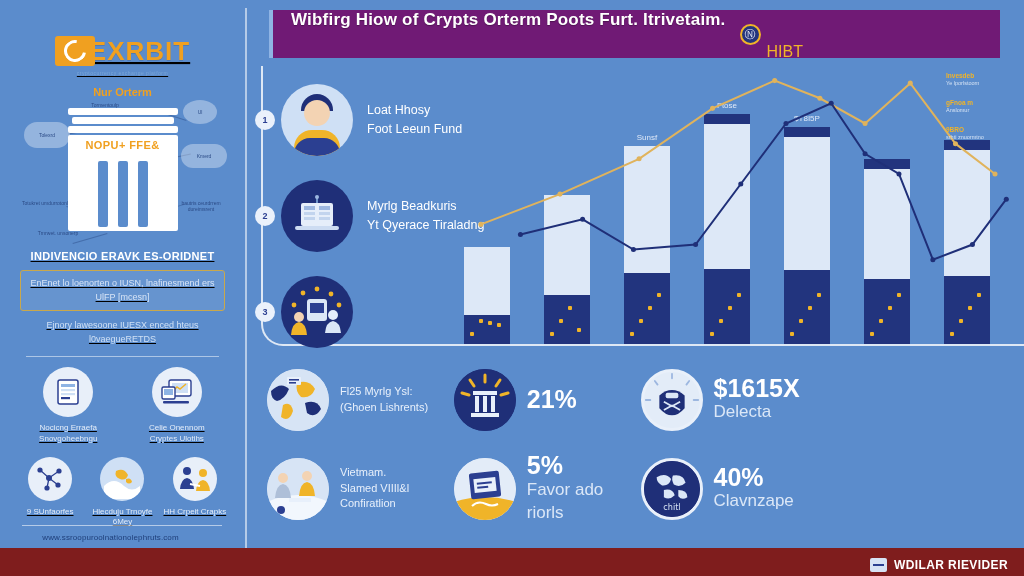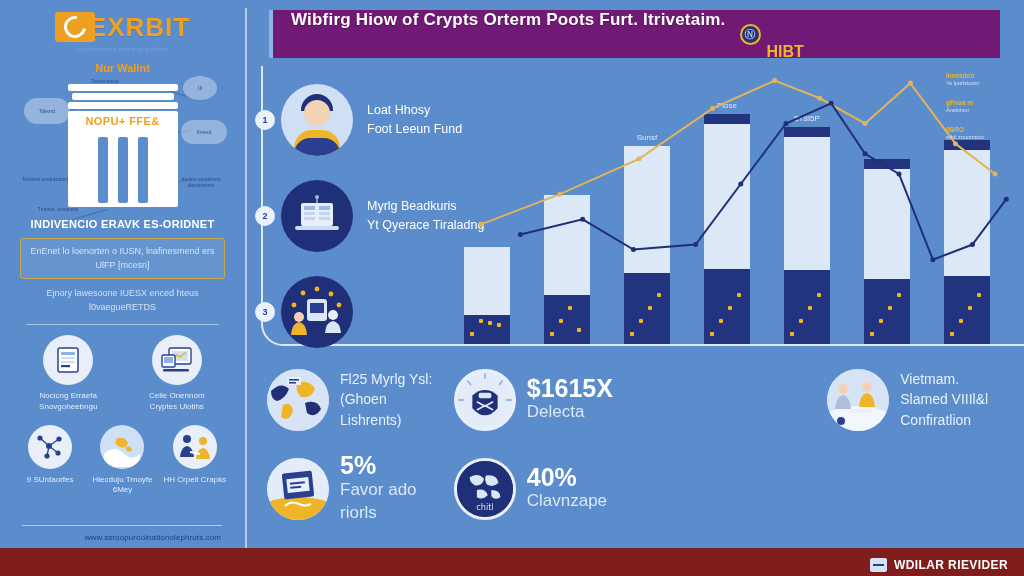--- a/index.html
+++ b/index.html
@@ -8,21 +8,21 @@
   body {
     font-family:"Liberation Sans", sans-serif;
     background:#5b8ccc;
     position:relative;
   }
   .page { position:absolute; inset:0; background:#5b8ccc; }
 
   
   .left-panel {
     position:absolute; left:0; top:0; width:245px; height:576px;
-    background:#5b8ccc; padding:0 14px;
+    background:#5b8ccc; padding:24px 14px;text-decoration:underline;
   }
   .divider-v {
     position:absolute; left:245px; top:8px; width:2px; height:560px;
     background:rgba(255,255,255,.55);
   }
   .logo-row {
     display:flex; align-items:center; justify-content:center;
     margin-top:6px; height:42px;
   }
   .logo-badge {
@@ -88,21 +88,21 @@
   .cn1 { left:54px; top:48px; width:40px; transform:rotate(-10deg); }
   .cn2 { right:44px; top:34px; width:26px; transform:rotate(18deg); }
   .cn3 { right:40px; top:74px; width:24px; transform:rotate(-12deg); }
   .cn4 { left:52px; top:128px; width:38px; transform:rotate(12deg); }
   .cn5 { left:58px; top:156px; width:36px; transform:rotate(-16deg); }
   .cn6 { right:46px; top:126px; width:30px; transform:rotate(-16deg); }
 
   
   .left-headline {
     text-align:center; font-size:11px; font-weight:bold; color:#ffffff;
-    letter-spacing:.3px; margin-top:0;
+    letter-spacing:.3px; margin-top:8px;
   }
   .callout-box {
     border:1px solid #c9a84c; border-radius:3px;
     padding:6px 8px; margin:8px 6px 0;
     background:rgba(255,255,255,.07);
     text-align:center; font-size:9px; color:#d7e4f6; line-height:1.5;
   }
   .left-sub {
     text-align:center; font-size:9px; color:#cfe0f5; line-height:1.5;
     margin-top:8px;
@@ -119,21 +119,21 @@
   .circ {
     width:50px; height:50px; border-radius:50%; margin:0 auto 6px;
     background:#e8eff9; display:flex; align-items:center; justify-content:center;
     position:relative; overflow:hidden;
   }
   .circ.sm { width:44px; height:44px; }
   .icon-cap {
     font-size:8px; color:#e4edf9; line-height:1.35;
   }
   .site-url {
-    position:absolute; bottom:34px; left:0; width:221px; text-align:right;
+    position:absolute; bottom:34px; left:0; width:221px; text-align:center;
     font-size:8px; color:#1f3f7a; letter-spacing:.1px;
   }
   .url-rule {
     position:absolute; bottom:50px; left:22px; width:200px; height:1px;
     background:rgba(255,255,255,.55);
   }
 
   
   .main {
     position:absolute; left:247px; top:0; right:0; bottom:0;
@@ -146,21 +146,21 @@
   .title-text {
     color:#fff; font-size:17px; font-weight:bold; letter-spacing:.2px;
     text-shadow:0 1px 1px rgba(0,0,0,.3);
   }
   .brand-chip { display:flex; align-items:center; gap:6px; margin-left:14px; }
   .brand-coin {
     width:21px; height:21px; border-radius:50%; border:2px solid #f0b429;
     display:flex; align-items:center; justify-content:center;
     font-size:11px; color:#e9eef8; background:#24357d;
   }
-  .brand-name { color:#f0b429; font-size:16px; font-weight:bold;margin-top:36px; }
+  .brand-name { color:#f0b429; font-size:16px; font-weight:normal;margin-top:36px; }
 
   
   .frame {
     position:absolute; left:14px; top:66px; right:0; bottom:230px;
     border-left:2px solid rgba(255,255,255,.8);
     border-bottom:2px solid rgba(255,255,255,.8);
     border-bottom-left-radius:22px;
   }
 
   
@@ -213,21 +213,21 @@
   .s-circ {
     width:62px; height:62px; border-radius:50%; flex:0 0 62px;
     display:flex; align-items:center; justify-content:center;
     position:relative; overflow:hidden;
   }
   .s-circ.lt { background:#d7e4f5; }
   .s-circ.dk { background:#1f2f78; }
   .s-circ.ring { background:#e3ecf8; border:3px solid #e9f0fa; }
   .s-big { color:#ffffff; font-size:25px; font-weight:bold; line-height:1.05; }
   .s-lab { color:#dbe7f7; font-size:17px; line-height:1.35; }
-  .s-txt { color:#e8f0fb; font-size:14px; line-height:1.45; }
+  .s-txt { color:#e8f0fb; font-size:11px; line-height:1.45; }
 
   .footer-bar {
     position:absolute; left:0; bottom:0; width:1024px; height:28px;
     background:#7f1d1d;
   }
   .footer-left { position:absolute; left:0; bottom:0; width:247px; height:28px; background:#2b3f91; }
   .footer-badge {
     position:absolute; right:16px; bottom:4px; display:flex; align-items:center; gap:7px;
   }
   .fb-ico {
@@ -251,21 +251,21 @@
 
     <div class="logo-row">
       <div class="logo-badge">
         <div class="swirl"></div>
       </div>
       <div class="logo-word">EXRBIT</div>
     </div>
     <div class="logo-sub">cryptocurrency exchange platform</div>
 
     <div class="building-wrap">
-      <div class="build-title">Nur Walint</div>
+      <div class="build-title">Nur Orterm</div>
 
       <div class="connector cn1"></div>
       <div class="connector cn2"></div>
       <div class="connector cn3"></div>
       <div class="connector cn4"></div>
       <div class="connector cn5"></div>
       <div class="connector cn6"></div>
 
       <div class="cloud cl-a">Tolexrd</div>
       <div class="cloud cl-b">Ul</div>
@@ -570,20 +570,42 @@
             <rect x="22" y="10" width="10" height="1.6" fill="#2b3f91"></rect>
             <rect x="22" y="13" width="7" height="1.6" fill="#2b3f91"></rect>
           </svg>
         </div>
         <div class="s-txt">
           <div>Fl25 Myrlg Ysl:</div>
           <div>(Ghoen Lishrents)</div>
         </div>
       </div>
 
+      <div class="stat">
+        <div class="s-circ dk">
+          <svg width="62" height="62" viewBox="0 0 62 62">
+            <circle cx="31" cy="31" r="31" fill="#1f2f78"></circle>
+            <g stroke="#f0b429" stroke-width="3" stroke-linecap="round">
+              <path d="M31 6 L31 13"></path>
+                <path d="M16 11 L20 17"></path>
+                <path d="M46 11 L42 17"></path>
+              <path d="M8 24 L15 26"></path>
+                <path d="M54 24 L47 26"></path>
+            </g>
+            <rect x="19" y="22" width="24" height="4" fill="#e8f0fb"></rect>
+            <rect x="21" y="27" width="4" height="16" fill="#e8f0fb"></rect>
+            <rect x="29" y="27" width="4" height="16" fill="#e8f0fb"></rect>
+            <rect x="37" y="27" width="4" height="16" fill="#e8f0fb"></rect>
+            <rect x="17" y="44" width="28" height="4" fill="#e8f0fb"></rect>
+          </svg>
+        </div>
+        <div>
+          <div class="s-big">21%</div>
+        </div>
+      </div>
 
       <div class="stat">
         <div class="s-circ ring">
           <svg width="62" height="62" viewBox="0 0 62 62">
             <circle cx="31" cy="31" r="30" fill="#e3ecf8"></circle>
             <g stroke="#9db7e0" stroke-width="2" stroke-linecap="round">
               <path d="M31 2 L31 7"></path>
                 <path d="M50 10 L47 14"></path>
                 <path d="M12 10 L15 14"></path>
               <path d="M2 31 L7 31"></path>

